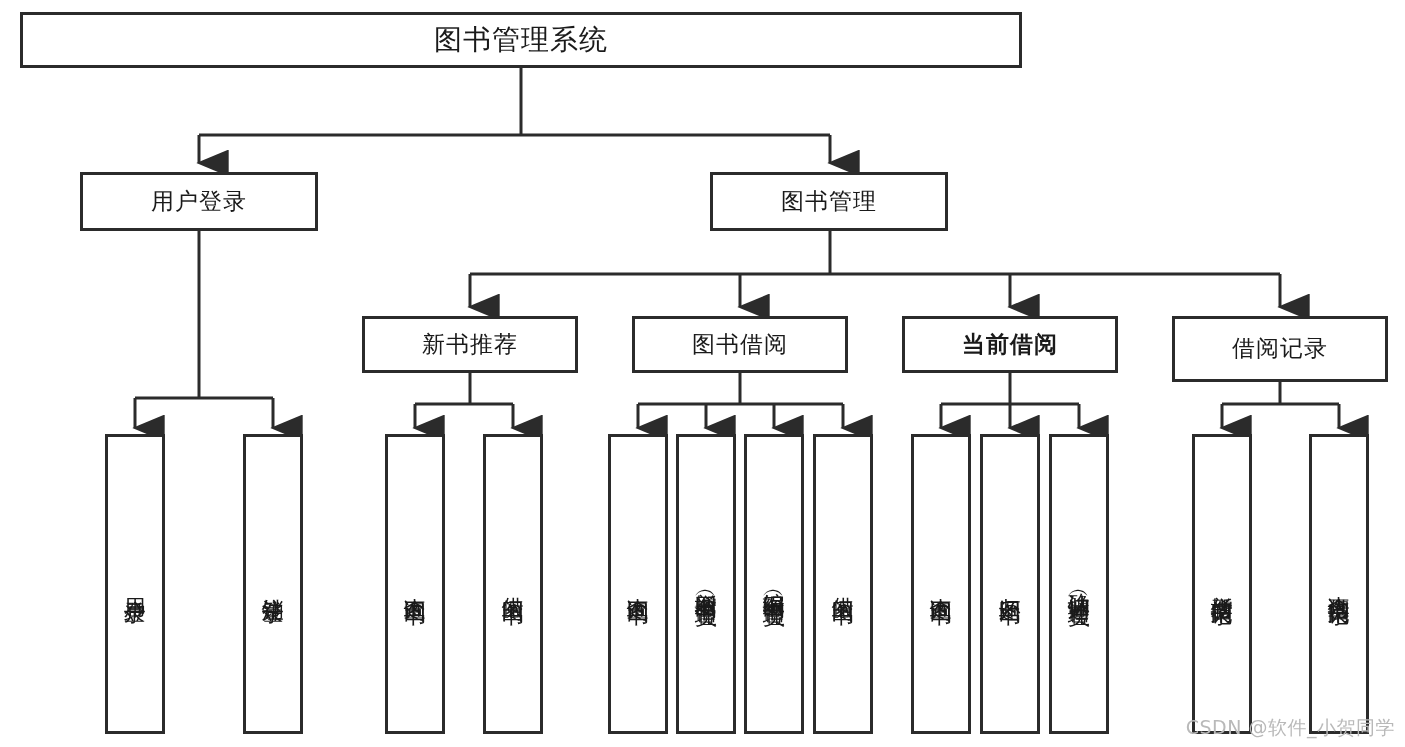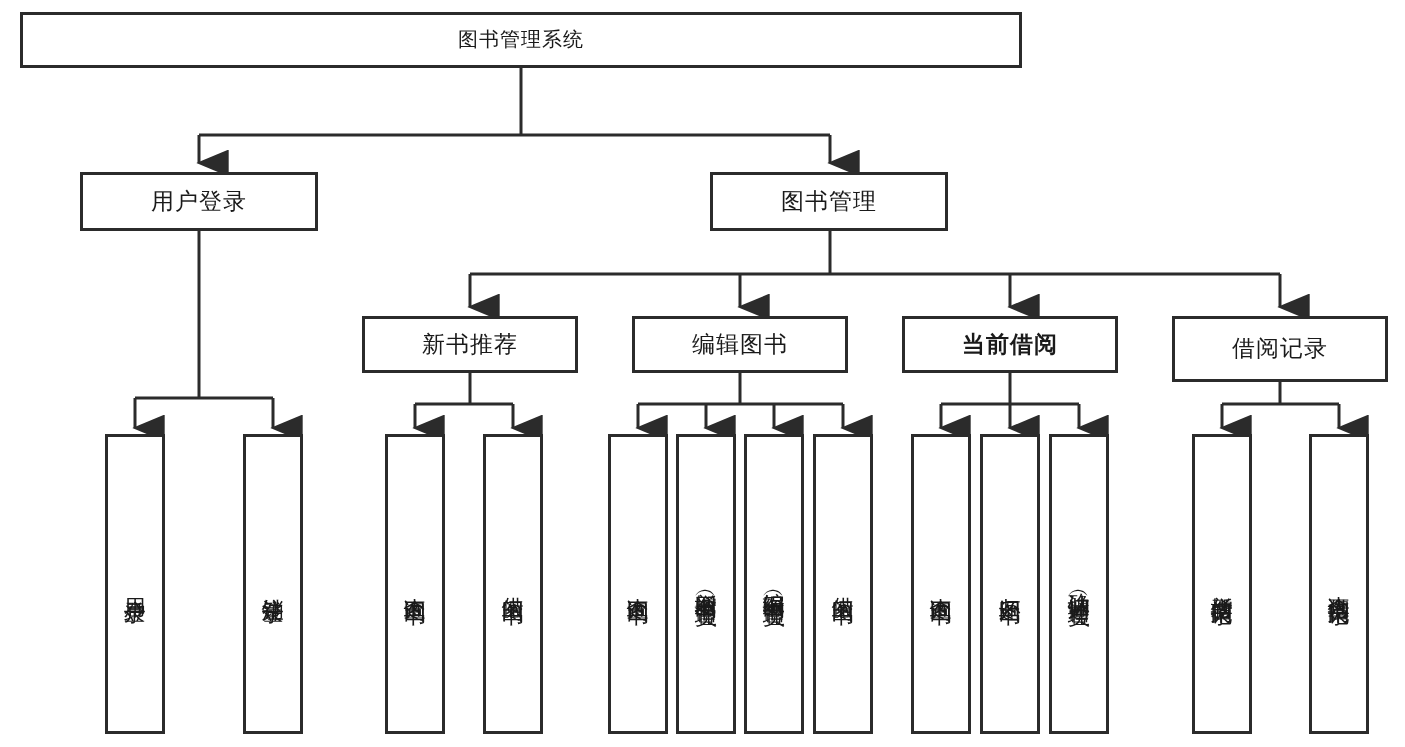--- a/index.html
+++ b/index.html
@@ -35,21 +35,21 @@
     text-align: center;
     line-height: 1.18;
     white-space: nowrap;
   }
   
   .node.horiz .label {
     font-size: 23px;
     letter-spacing: 1px;
   }
   .node.root .label {
-    font-size: 20px;
+    font-size: 28px;
     letter-spacing: 1px;
   }
   
   .node.vert {
     align-items: center;
     justify-content: center;
     padding: 4px 0;
   }
   .node.vert .label {
     writing-mode: vertical-rl;
@@ -147,21 +147,21 @@
 
   <div class="node horiz" style="left:362px; top:316px; width:216px; height:57px;">
     <span class="label">新书推荐</span>
   </div>
 
   <div class="node horiz" style="left:710px; top:172px; width:238px; height:59px;">
     <span class="label">图书管理</span>
   </div>
 
   <div class="node horiz" style="left:632px; top:316px; width:216px; height:57px;">
-    <span class="label">编辑图书</span>
+    <span class="label">图书借阅</span>
   </div>
 
   <div class="node horiz" style="left:902px; top:316px; width:216px; height:57px;font-weight:bold;">
     <span class="label">当前借阅</span>
   </div>
 
   <div class="node horiz" style="left:1172px; top:316px; width:216px; height:66px;">
     <span class="label">借阅记录</span>
   </div>
 
@@ -210,14 +210,15 @@
   </div>
 
   <div class="node vert" style="left:1192px; top:434px; width:60px; height:300px;">
     <span class="label">新增借阅记录</span>
   </div>
 
   <div class="node vert" style="left:1309px; top:434px; width:60px; height:300px;">
     <span class="label">查询借阅记录</span>
   </div>
 
+  <div class="watermark">CSDN @软件_小贺同学</div>
 
 </div>
 
 </body></html>

